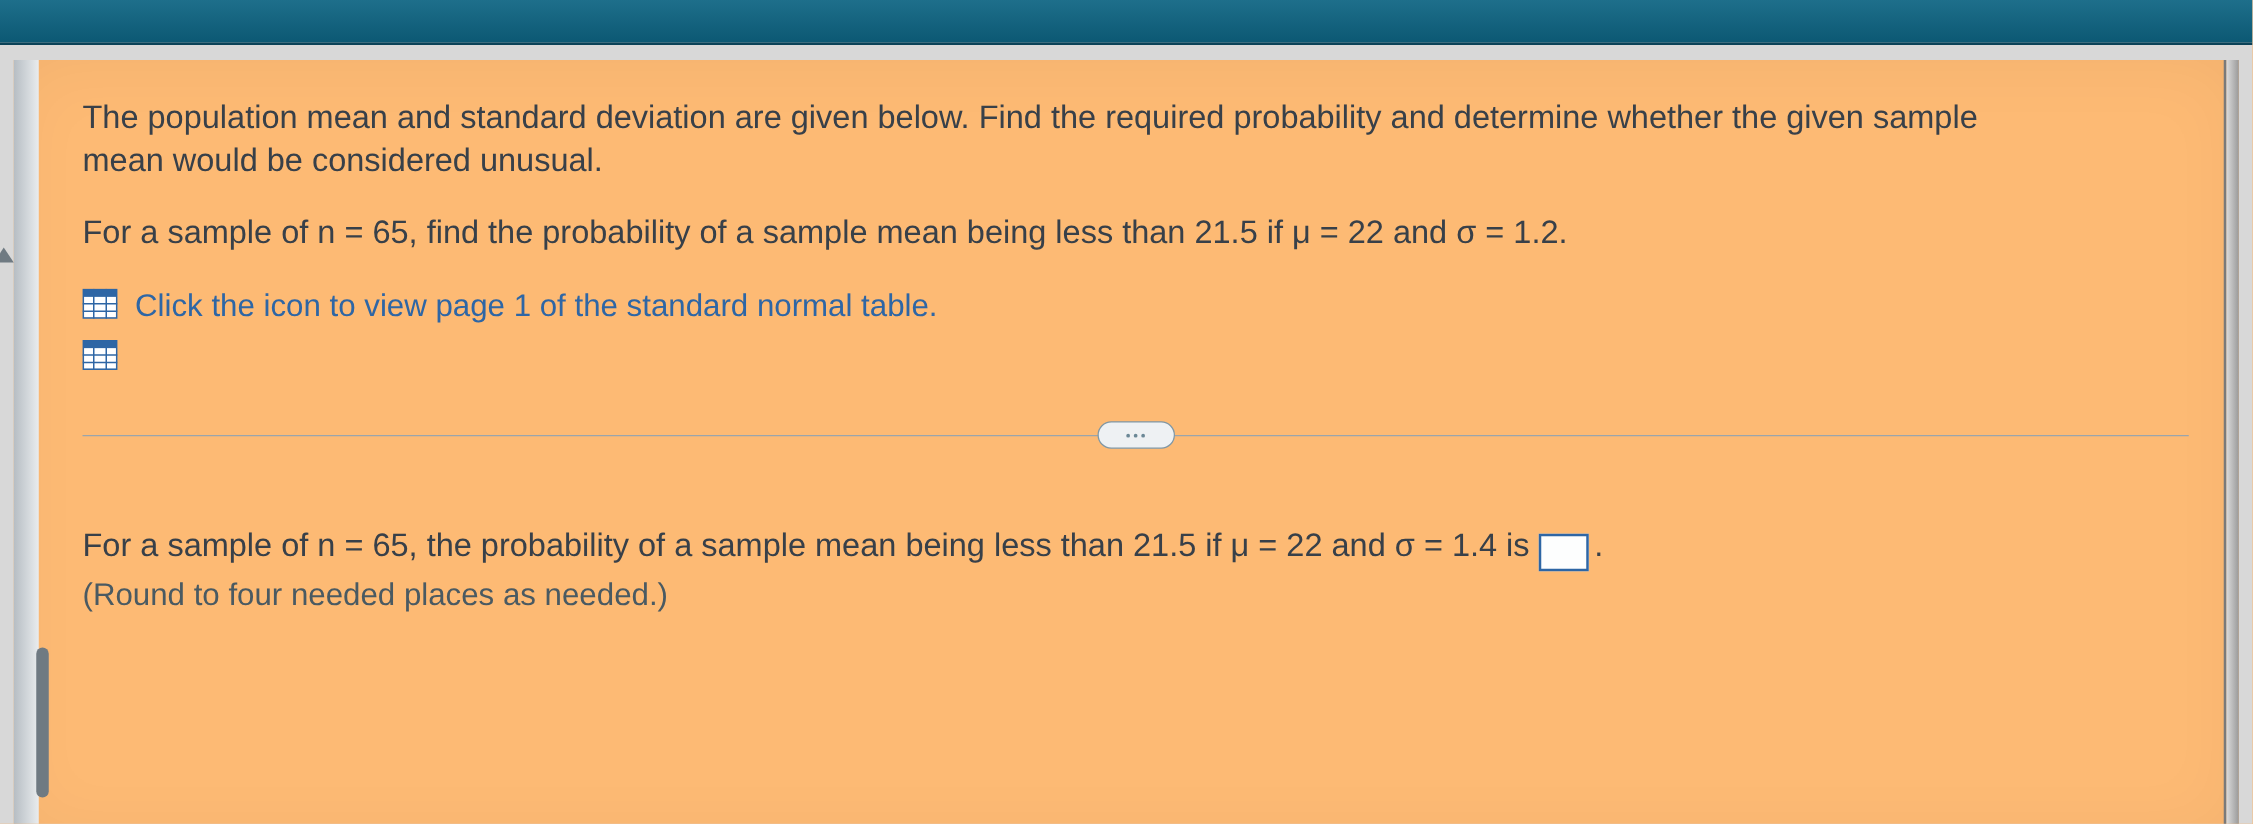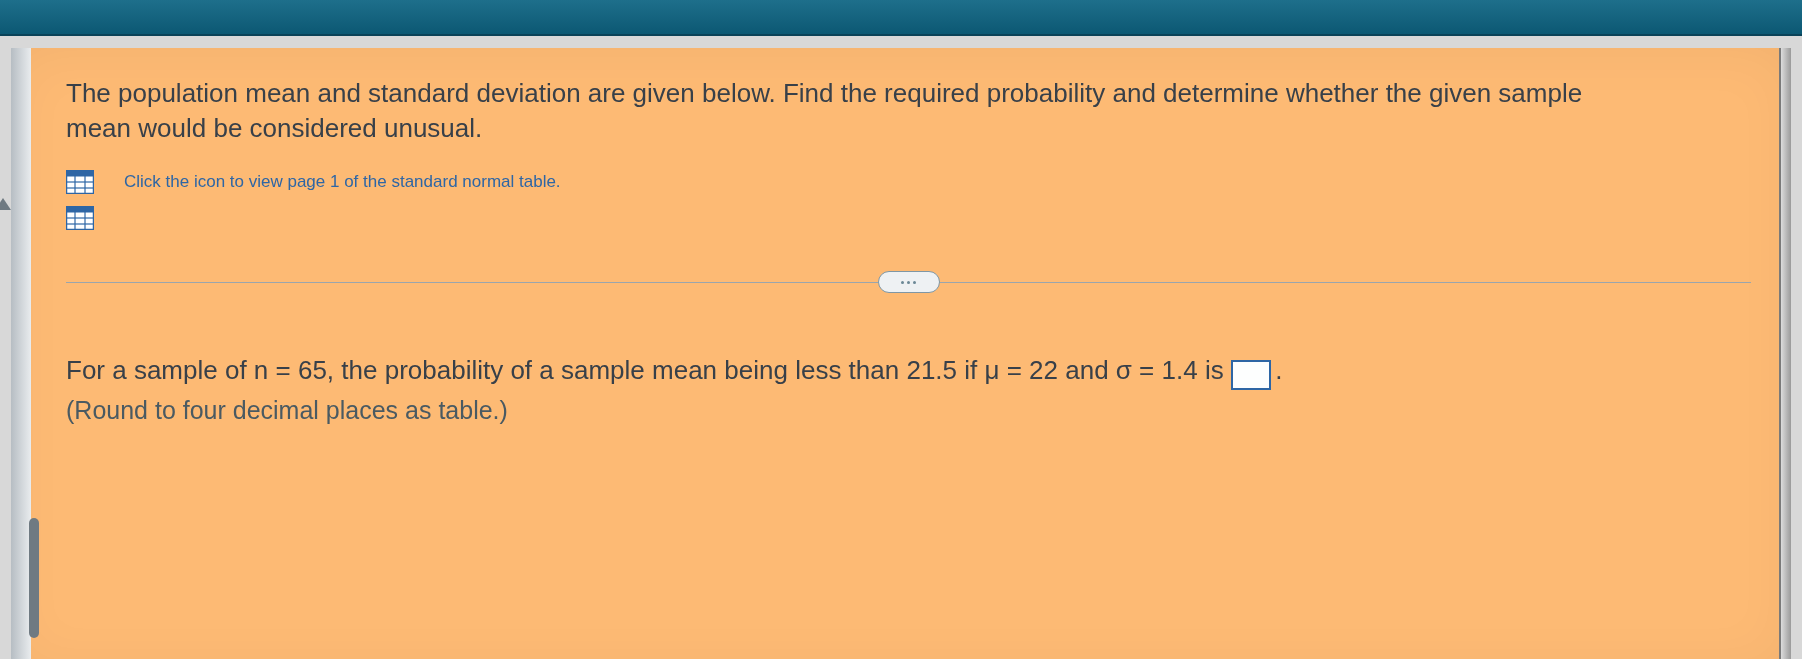--- a/index.html
+++ b/index.html
@@ -33,24 +33,23 @@
   }
 
   .param-line {
     font-size: 26px;
     color: #384049;
     margin-bottom: 30px;
   }
 
   .link-row {
     display: flex;
-    align-items: center;
-    gap: 30px;
+    gap: 14px;
     margin: 8px 0 12px 0;
-    font-size: 17px;
+    font-size: 25px;
   }
 
   .table-icon {
     width: 28px;
     height: 24px;
     flex: 0 0 auto;
   }
   .table-icon svg { display: block; }
 
   .link-text {
@@ -159,20 +158,21 @@
 <div class="topbar"></div>
 
 <div class="page-wrap">
   <div class="left-gutter"></div>
   <div class="scroll-up"></div>
   <div class="vscroll-thumb"></div>
   <div class="right-border"></div>
 
   <p class="intro">The population mean and standard deviation are given below. Find the required probability and determine whether the given sample mean would be considered unusual.</p>
 
+  <p class="param-line">For a sample of n = 65, find the probability of a sample mean being less than 21.5 if μ = 22 and σ = 1.2.</p>
 
   <div class="link-row">
     <span class="table-icon">
       <svg viewBox="0 0 28 24" width="28" height="24">
         <rect x="0.5" y="0.5" width="27" height="23" fill="#fff" stroke="#2e66a5" stroke-width="1.5"></rect>
         <rect x="0.5" y="0.5" width="27" height="6" fill="#2e66a5"></rect>
         <line x1="0" y1="12" x2="28" y2="12" stroke="#2e66a5" stroke-width="1.2"></line>
         <line x1="0" y1="18" x2="28" y2="18" stroke="#2e66a5" stroke-width="1.2"></line>
         <line x1="9" y1="0" x2="9" y2="24" stroke="#2e66a5" stroke-width="1.2"></line>
         <line x1="19" y1="0" x2="19" y2="24" stroke="#2e66a5" stroke-width="1.2"></line>
@@ -201,14 +201,14 @@
         <span class="dot"></span>
         <span class="dot"></span>
     </div>
   </div>
 
   <div>
     <span class="answer-line">For a sample of n = 65, the probability of a sample mean being less than 21.5 if μ = 22 and σ = 1.4 is </span>
     <input type="text" class="answer-input" value="" style="">
     <span class="answer-line">.</span>
   </div>
-  <p class="hint">(Round to four decimal places as table.)</p>
+  <p class="hint">(Round to four needed places as needed.)</p>
 </div>
 
 </body></html>

